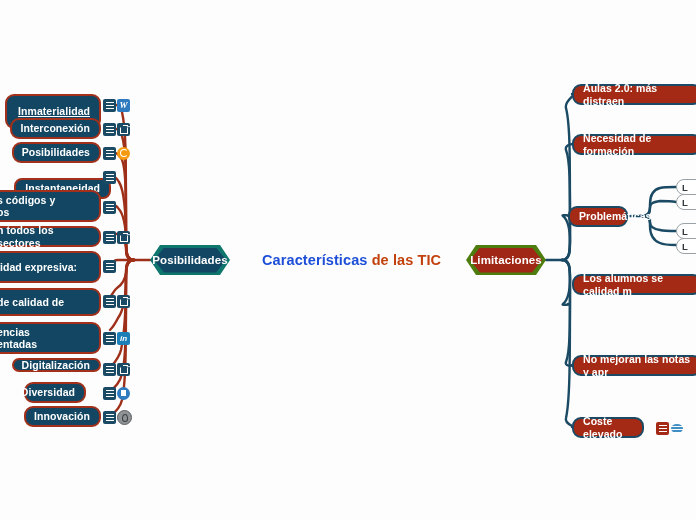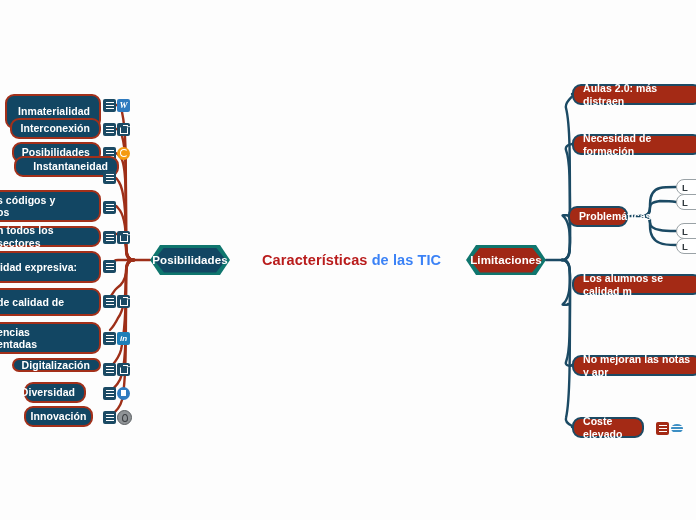--- a/index.html
+++ b/index.html
@@ -27,22 +27,22 @@
     position: absolute;
     left: 262px;
     top: 249px;
     height: 22px;
     line-height: 22px;
     white-space: nowrap;
     font-size: 14.5px;
     font-weight: bold;
     letter-spacing: 0.1px;
   }
-  .center-title .t-blue { color: #b91c1c; }
-  .center-title .t-red  { color: #3b82f6; }
+  .center-title .t-blue { color: #1d4ed8; }
+  .center-title .t-red  { color: #c2410c; }
 
   
   .hex {
     position: absolute;
     height: 30px;
     line-height: 30px;
     text-align: center;
     font-size: 11.5px;
     font-weight: bold;
     color: #ffffff;
@@ -52,21 +52,21 @@
     clip-path: polygon(10px 0, calc(100% - 10px) 0, 100% 50%, calc(100% - 10px) 100%, 10px 100%, 0 50%);
   }
   .hex-inner {
     position: absolute;
     left: 0; top: 0; right: 0; bottom: 0;
     -webkit-clip-path: polygon(10px 0, calc(100% - 10px) 0, 100% 50%, calc(100% - 10px) 100%, 10px 100%, 0 50%);
     clip-path: polygon(10px 0, calc(100% - 10px) 0, 100% 50%, calc(100% - 10px) 100%, 10px 100%, 0 50%);
   }
   .hex-pos { background: #0f766e; }
   .hex-pos .hex-inner { background: #124663; margin: 2.5px 4px; }
-  .hex-lim { background: #0f766e; }
+  .hex-lim { background: #4d7c0f; }
   .hex-lim .hex-inner { background: #a02716; margin: 2.5px 4px; }
   .hex span.lbl {
     position: relative;
     z-index: 2;
     display: block;
     width: 100%;
     line-height: 30px;
   }
 
   
@@ -248,21 +248,21 @@
   <div class="hex hex-pos" style="left:150px; top:245px; width:80px;">
     <div class="hex-inner"></div>
     <span class="lbl">Posibilidades</span>
   </div>
 
   <div class="hex hex-lim" style="left:466px; top:245px; width:80px;">
     <div class="hex-inner"></div>
     <span class="lbl">Limitaciones</span>
   </div>
 
-  <div class="node left" style="left:5px;  top:94px;  width:96px; height:35px;">
+  <div class="node left" style="left:5px;  top:94px;  width:96px; height:35px;text-decoration:underline;">
     <span class="txt">Inmaterialidad</span>
   </div>
   <div class="icons" style="left:103px; top:98px;">
     <i class="ic ic-note"></i>
     <i class="ic ic-wp"></i>
   </div>
 
   <div class="node left" style="left:10px; top:118px; width:91px; height:21px;">
     <span class="txt">Interconexión</span>
   </div>
@@ -272,21 +272,21 @@
   </div>
 
   <div class="node left" style="left:12px; top:142px; width:89px; height:21px;">
     <span class="txt">Posibilidades</span>
   </div>
   <div class="icons" style="left:103px; top:146px;">
     <i class="ic ic-note"></i>
     <i class="ic ic-refresh"></i>
   </div>
 
-  <div class="node left" style="left:14px; top:156px; width:105px; height:21px;">
+  <div class="node left" style="left:14px; top:178px; width:97px; height:21px;border-radius:8px;">
     <span class="txt">Instantaneidad</span>
   </div>
   <div class="icons" style="left:103px; top:170px;">
     <i class="ic ic-note"></i>
   </div>
 
   <div class="node left" style="left:-14px; top:190px; width:115px; height:32px; justify-content:flex-start; text-align:left;">
     <span class="txt">s códigos y
 os</span>
   </div>
@@ -335,21 +335,21 @@
   </div>
 
   <div class="node left" style="left:24px; top:382px; width:62px; height:21px;">
     <span class="txt">Diversidad</span>
   </div>
   <div class="icons" style="left:103px; top:386px;">
     <i class="ic ic-note"></i>
     <i class="ic ic-blue-circ"></i>
   </div>
 
-  <div class="node left" style="left:24px; top:406px; width:69px; height:21px;justify-content:center;">
+  <div class="node left" style="left:24px; top:406px; width:77px; height:21px;">
     <span class="txt">Innovación</span>
   </div>
   <div class="icons" style="left:103px; top:410px;">
     <i class="ic ic-note"></i>
     <i class="ic ic-gray-circ"></i>
   </div>
 
   <div class="node right" style="left:572px; top:84px; width:130px; height:21px;">
     <span class="txt">Aulas 2.0: más distraen</span>
   </div>

